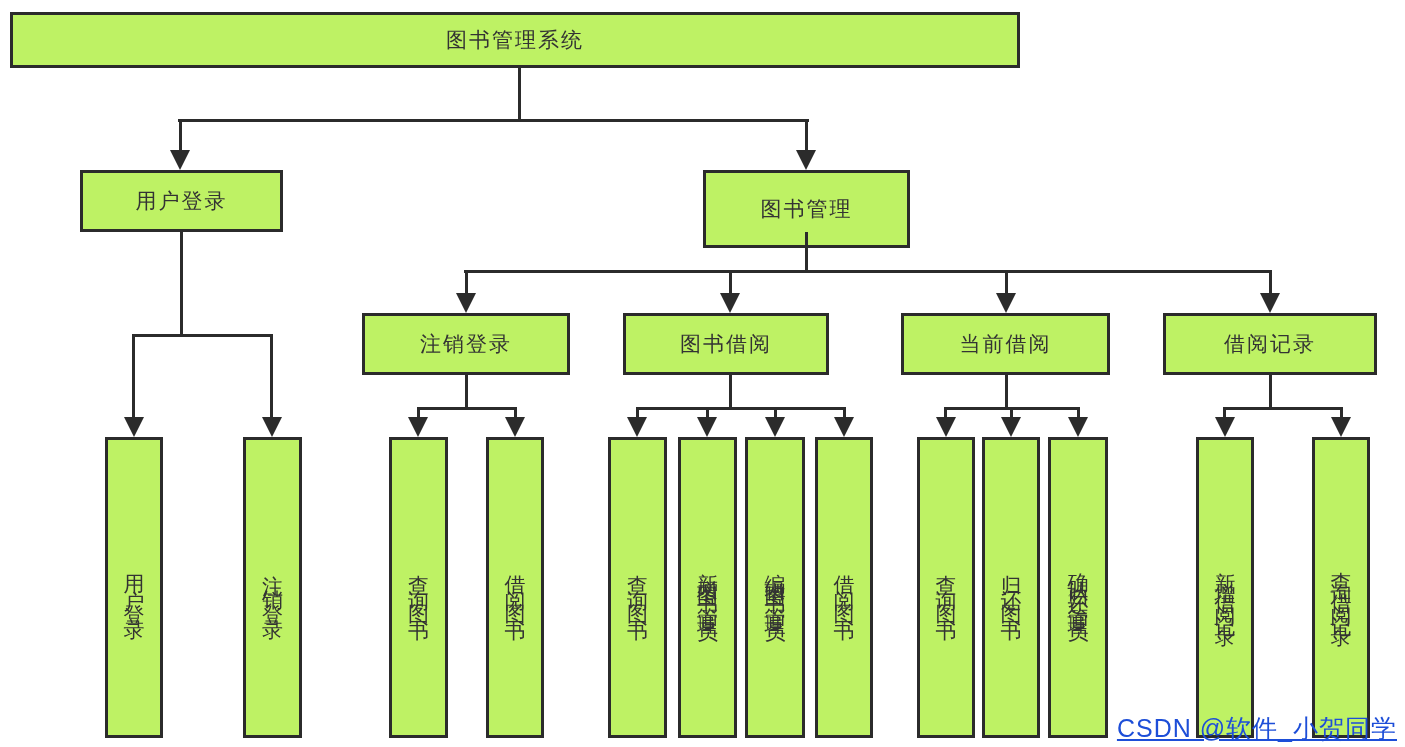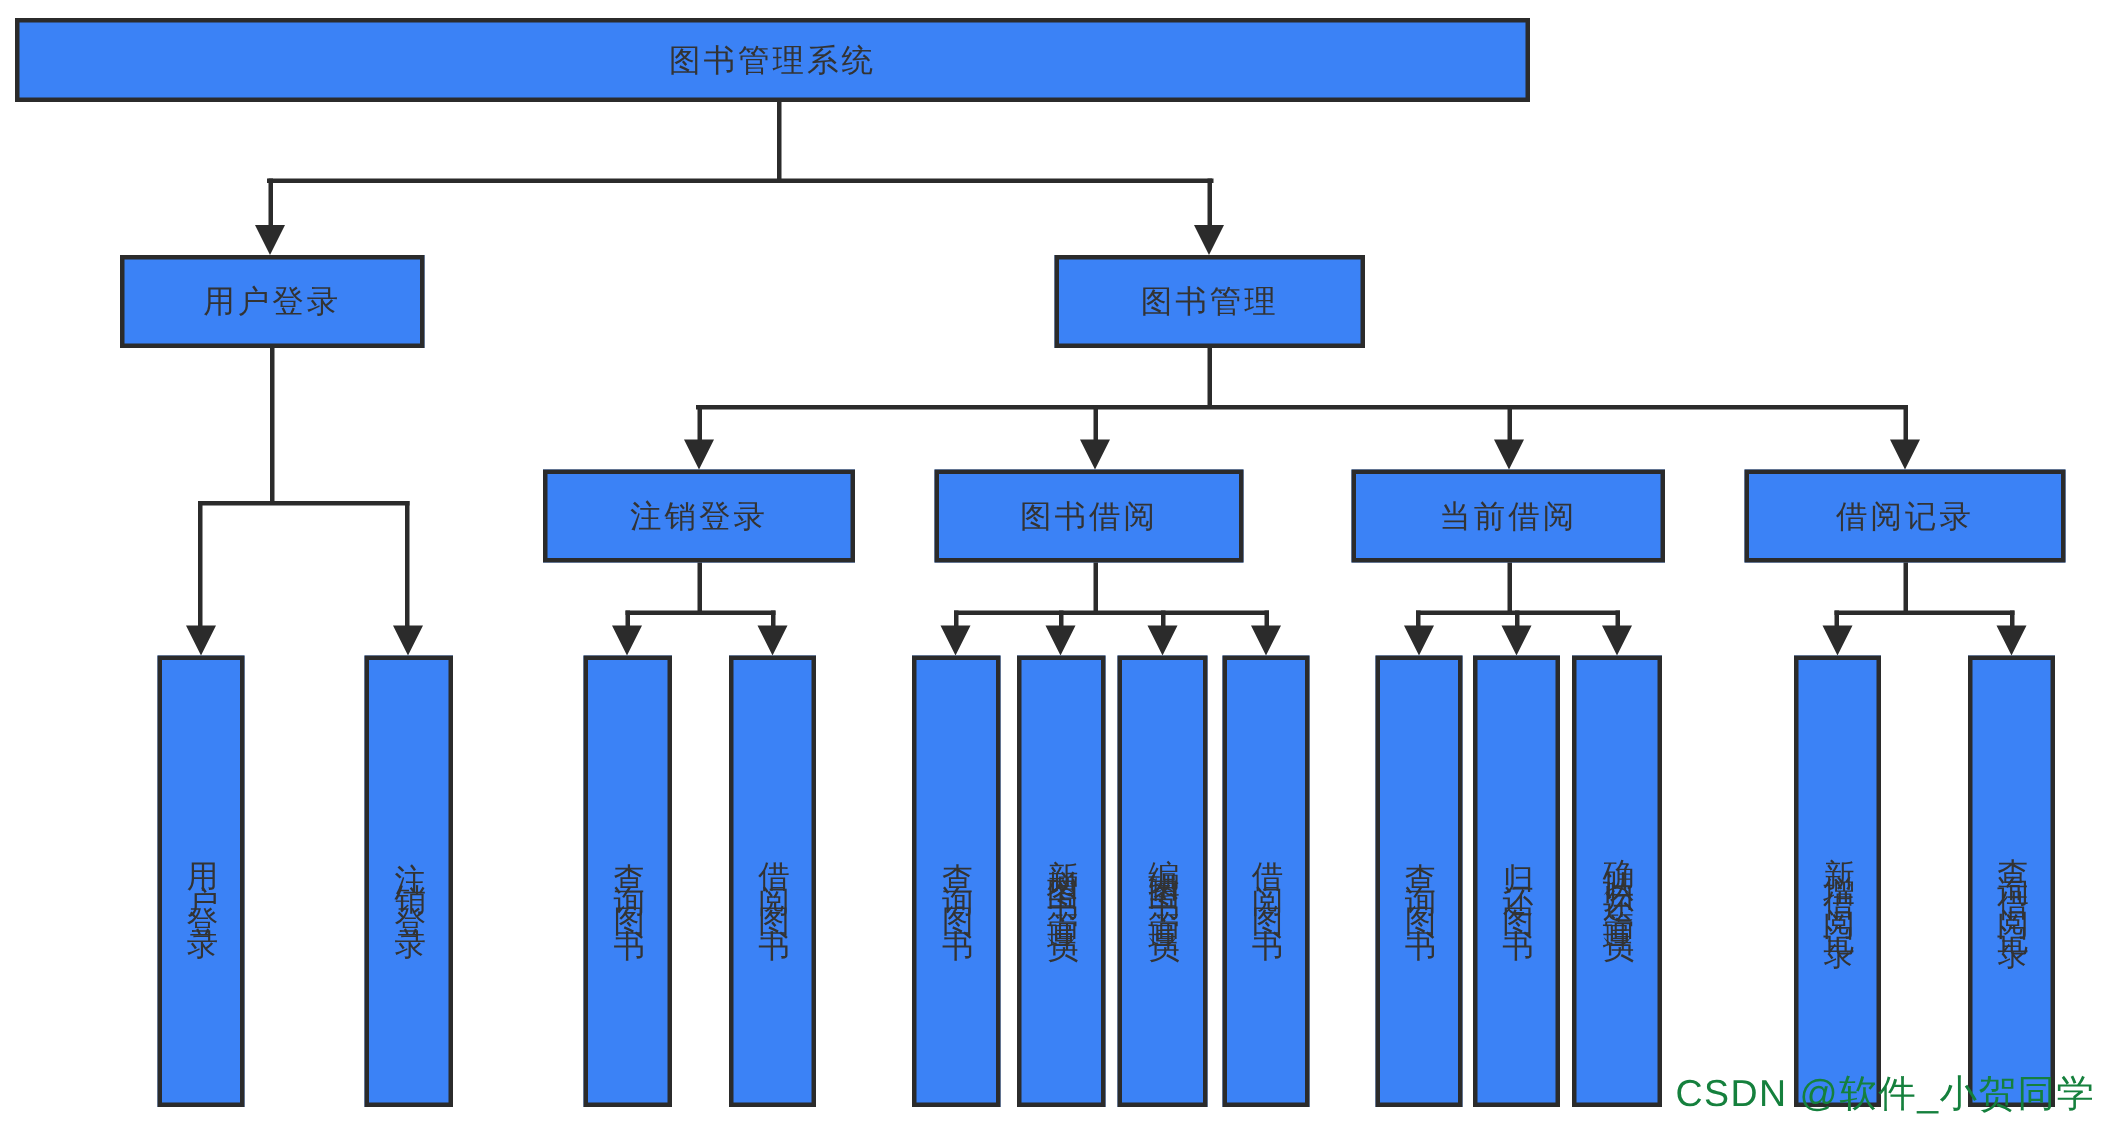--- a/index.html
+++ b/index.html
@@ -1,21 +1,21 @@
 <!DOCTYPE html>
 <html><head>
 <meta charset="utf-8">
 <style>
   html,body { margin:0; padding:0; background:#ffffff; }
   #stage {
     position:relative; width:1405px; height:747px; background:#ffffff;
     font-family:"Liberation Sans", sans-serif; color:#2d2d2d; overflow:hidden;
   }
   .b {
-    position:absolute; box-sizing:border-box; border:3px solid #2b2b2b; background:#3b82f6;
+    position:absolute; box-sizing:border-box; border:3px solid #2b2b2b; background:#bef264;
     display:flex; align-items:center; justify-content:center;
     font-size:21px; letter-spacing:2px; color:#333333;
   }
   .leafbox { display:flex; align-items:center; justify-content:center; }
   .vt {
     writing-mode:vertical-rl; text-orientation:mixed;
     font-size:21px; letter-spacing:15px; color:#333333;
   }
   .vt.mid  { letter-spacing:11px; }
   .vt.long { letter-spacing:7px; }
@@ -43,21 +43,21 @@
   <div class="v" style="left:518px; top:68px; height:53px;"></div>
   <div class="h" style="left:178px; top:119px; width:631px;"></div>
   <div class="v" style="left:179px; top:119px; height:34px;"></div>
   <div class="a" style="left:170px; top:150px;"></div>
   <div class="v" style="left:805px; top:119px; height:34px;"></div>
   <div class="a" style="left:796px; top:150px;"></div>
 
   <div class="b" style="left:80px; top:170px; width:203px; height:62px;">
     <span>用户登录</span>
   </div>
-  <div class="b" style="left:703px; top:170px; width:207px; height:62px;">
+  <div class="b" style="left:703px; top:170px; width:207px; height:78px;">
     <span>图书管理</span>
   </div>
 
   <div class="v" style="left:180px; top:232px; height:104px;"></div>
   <div class="h" style="left:132px; top:334px; width:141px;"></div>
   <div class="v" style="left:132px; top:334px; height:86px;"></div>
   <div class="a" style="left:124px; top:417px;"></div>
   <div class="v" style="left:270px; top:334px; height:86px;"></div>
   <div class="a" style="left:262px; top:417px;"></div>
 
@@ -156,15 +156,15 @@
     <span class="vt long">确认归还（管理员）</span>
   </div>
 
   <div class="b leafbox" style="left:1196px; top:437px; width:58px; height:301px;">
     <span class="vt mid">新增借阅记录</span>
   </div>
   <div class="b leafbox" style="left:1312px; top:437px; width:58px; height:301px;">
     <span class="vt mid">查询借阅记录</span>
   </div>
 
-  <div class="wm" style="color: #15803d;">CSDN @软件_小贺同学</div>
+  <div class="wm" style="color: #1d4ed8; text-decoration: underline;">CSDN @软件_小贺同学</div>
 
 </div>
 
 </body></html>

